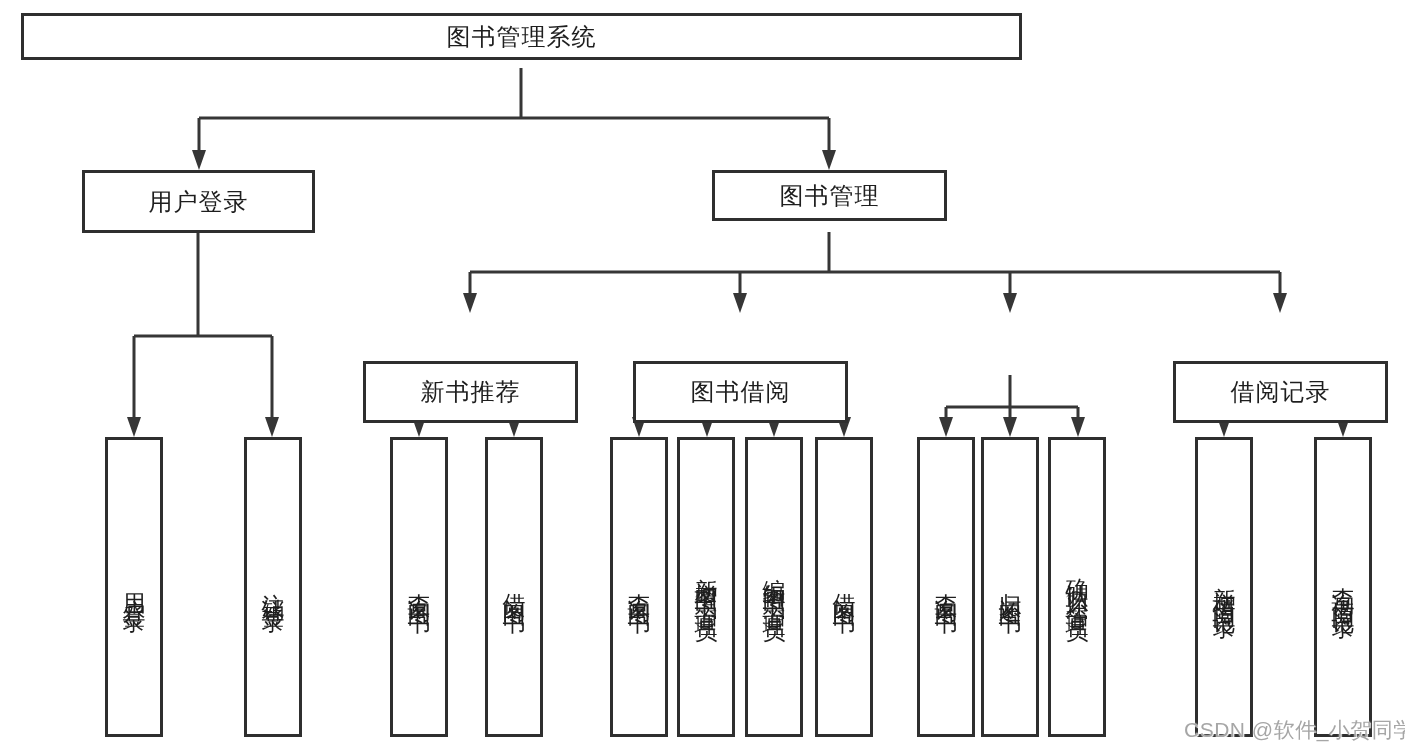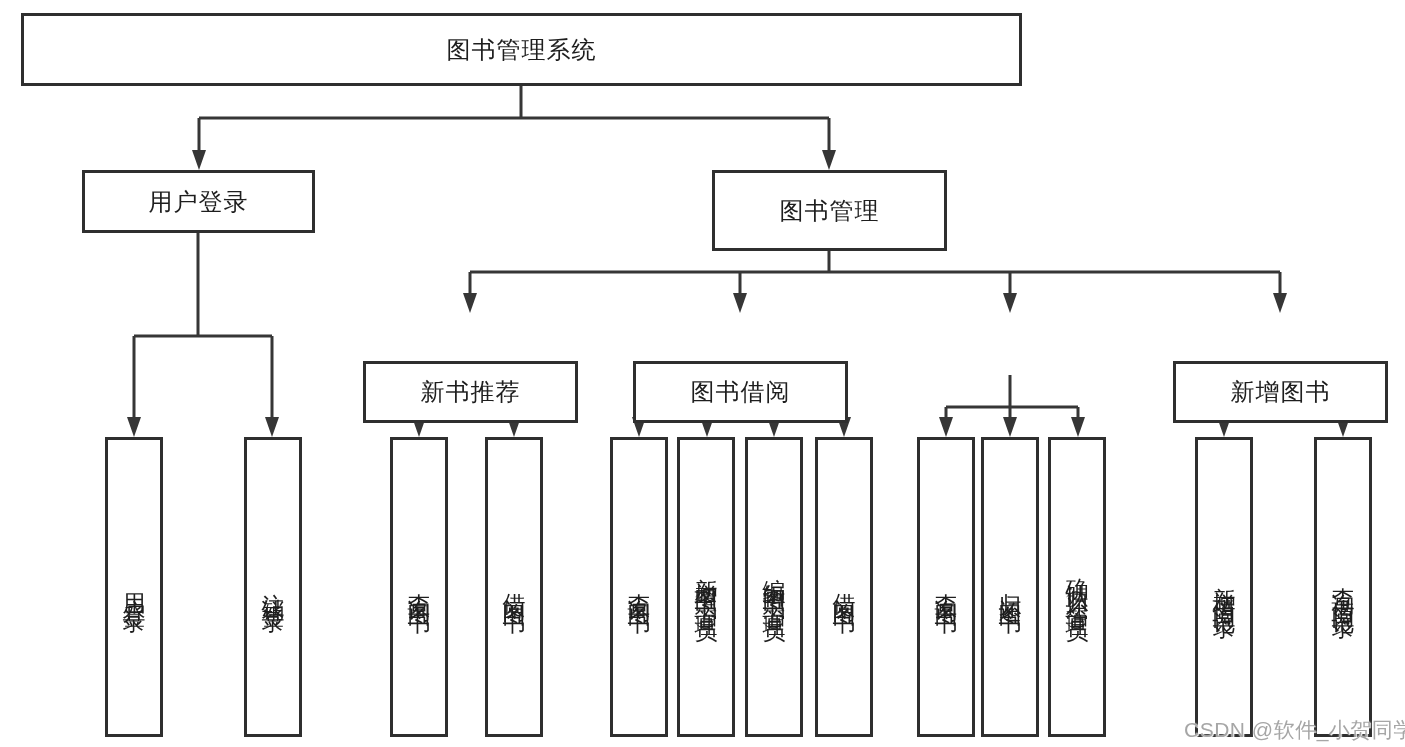--- a/index.html
+++ b/index.html
@@ -27,23 +27,23 @@
     border: 3px solid #2f2f2f;
     background: #ffffff;
     display: flex;
     align-items: center;
     justify-content: center;
     color: #1e1e1e;
     font-size: 24px;
     letter-spacing: 1px;
     white-space: nowrap;
   }
-  .node.root    { left: 21px;  top: 13px;  width: 1001px; height: 73px; }
+  .node.root    { left: 21px;  top: 13px;  width: 1001px; height: 47px; }
   .node.l2a     { left: 82px;  top: 170px; width: 233px;  height: 63px; }
-  .node.l2b     { left: 712px; top: 170px; width: 235px;  height: 81px; }
+  .node.l2b     { left: 712px; top: 170px; width: 235px;  height: 51px; }
   .node.l3      { top: 313px;  height: 62px; width: 215px; margin-top: 48px; }
   .node.l3.p1   { left: 363px; }
   .node.l3.p2   { left: 633px; }
   .node.l3.p3   { left: 903px; }
   .node.l3.p4   { left: 1173px; }
   .node.leaf    { top: 437px; height: 300px; width: 58px; }
   .leaf.c1  { left: 105px; }
   .leaf.c2  { left: 244px; }
   .leaf.c3  { left: 390px; }
   .leaf.c4  { left: 485px; }
@@ -138,21 +138,21 @@
     <span>图书管理</span>
   </div>
 
   <div class="node l3 p1">
     <span>新书推荐</span>
   </div>
   <div class="node l3 p2">
     <span>图书借阅</span>
   </div>
   <div class="node l3 p4">
-    <span>新增图书</span>
+    <span>借阅记录</span>
   </div>
 
   <div class="node leaf c1">
     <span class="vtext">用户登录</span>
   </div>
   <div class="node leaf c2">
     <span class="vtext">注销登录</span>
   </div>
   <div class="node leaf c3">
     <span class="vtext">查询图书</span>

